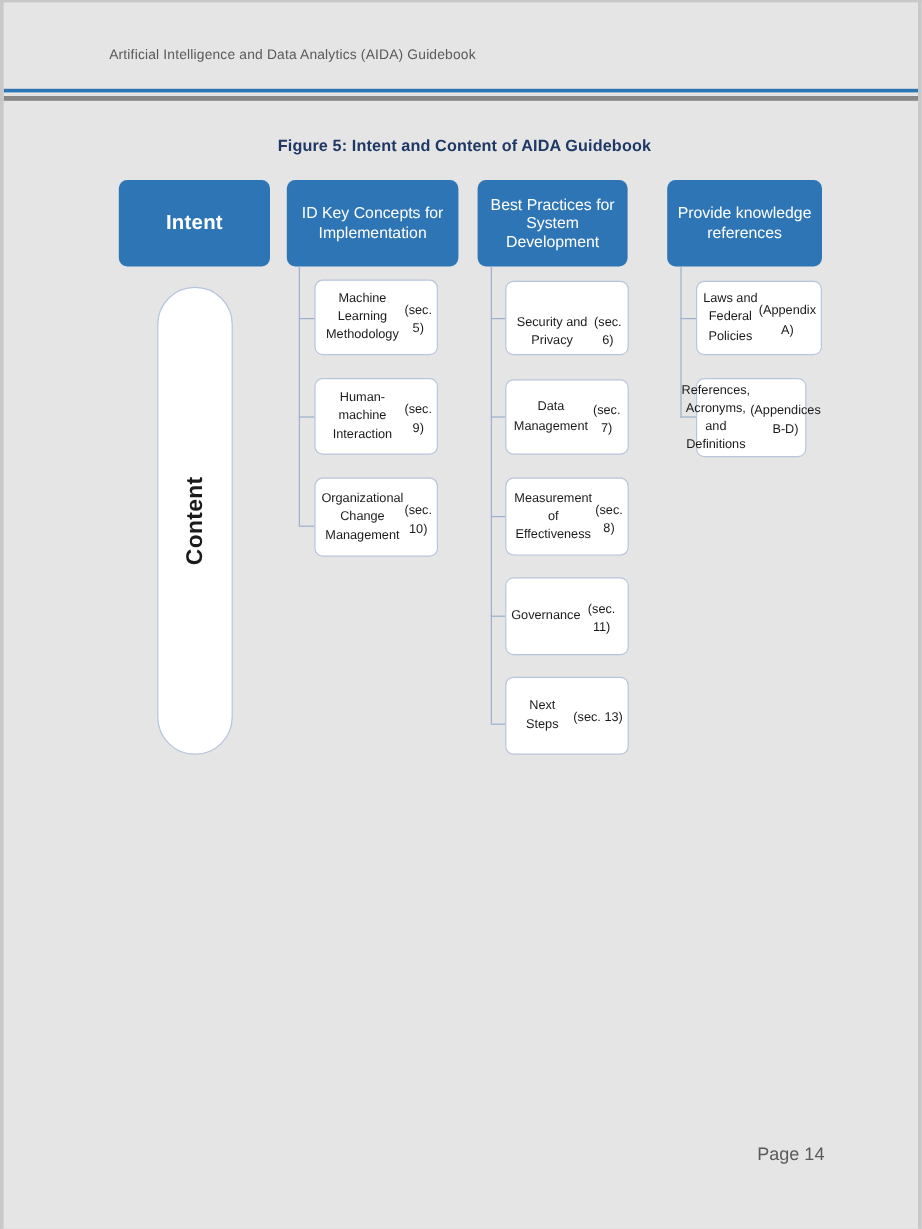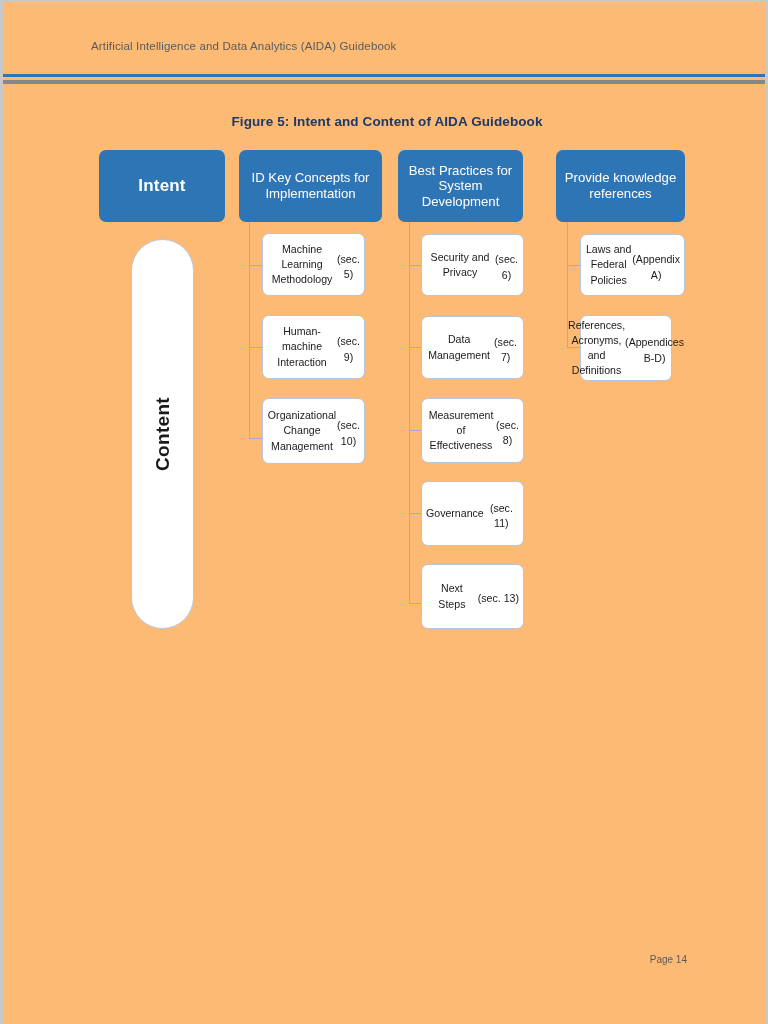--- a/index.html
+++ b/index.html
@@ -5,21 +5,21 @@
   html,body{margin:0;padding:0;}
   body{
     width:768px;height:1024px;
     background:#c8c8c8;
     font-family:"Liberation Sans", sans-serif;
     overflow:hidden;
   }
   .page{
     position:absolute;left:0;top:0;
     width:768px;height:1024px;
-    background:#fdba74;
+    background:#e5e5e5;
     box-sizing:border-box;
     border-left:3px solid #c8c8c8;
     border-right:3px solid #c8c8c8;
     border-top:2px solid #c8c8c8;
     overflow:hidden;
   }
 
   
   .doc-header{
     position:absolute;left:88px;top:38px;
@@ -98,21 +98,21 @@
   .node .ttl{display:block;}
   .node .sec{display:block;margin-top:5px;}
 
   
   .conn-v{position:absolute;width:1px;background:#9ab0cd;}
   .conn-h{position:absolute;height:1px;background:#9ab0cd;}
 
   
   .page-footer{
     position:absolute;right:78px;top:952px;
-    font-size:10px;color:#5a5a5a;
+    font-size:15px;color:#5a5a5a;
   }
 </style>
 </head>
 <body>
 
 <div class="page">
 
   <div class="doc-header">Artificial Intelligence and Data Analytics (AIDA) Guidebook</div>
   <div class="rule-blue"></div>
   <div class="rule-gray"></div>
@@ -163,21 +163,21 @@
       <span class="sec">(sec. 10)</span>
     </div>
 
     <div class="conn-v" style="left:406px;top:220px;height:381px;"></div>
     <div class="conn-h" style="left:406px;top:263px;width:12px;"></div>
     <div class="conn-h" style="left:406px;top:345px;width:12px;"></div>
     <div class="conn-h" style="left:406px;top:428px;width:12px;"></div>
     <div class="conn-h" style="left:406px;top:511px;width:12px;"></div>
     <div class="conn-h" style="left:406px;top:601px;width:12px;"></div>
 
-    <div class="node" style="left:418px;top:232px;width:103px;height:62px;">
+    <div class="node" style="left:418px;top:232px;width:103px;height:62px;align-items:flex-end;">
       <span class="ttl">Security and Privacy</span>
       <span class="sec">(sec. 6)</span>
     </div>
 
     <div class="node" style="left:418px;top:314px;width:103px;height:63px;">
       <span class="ttl">Data Management</span>
       <span class="sec">(sec. 7)</span>
     </div>
 
     <div class="node" style="left:418px;top:396px;width:103px;height:65px;">

